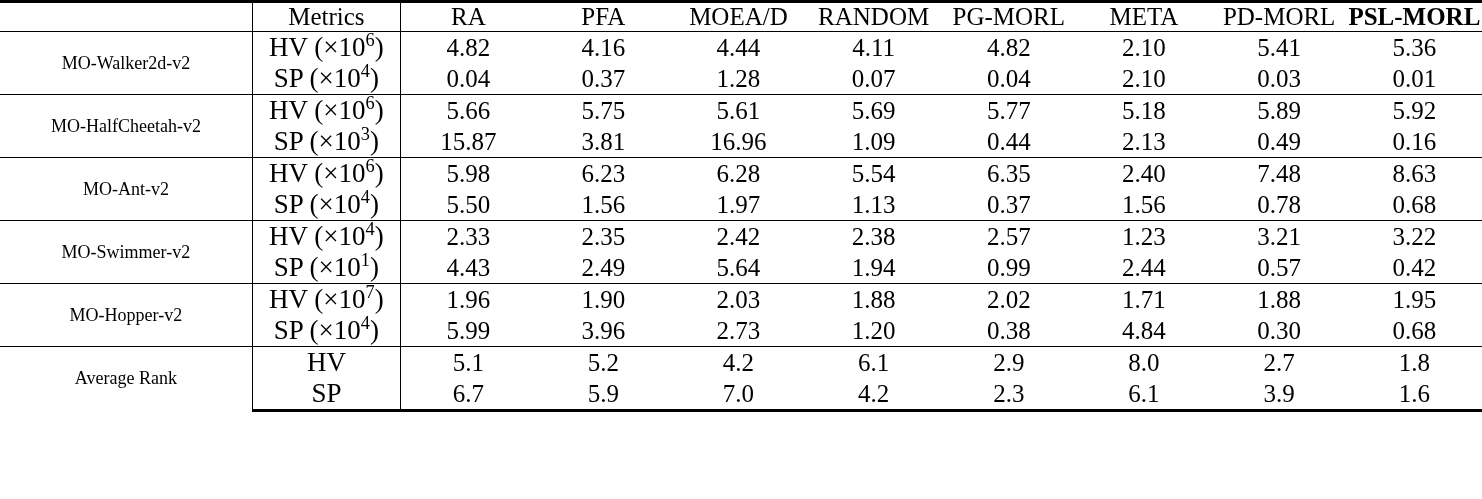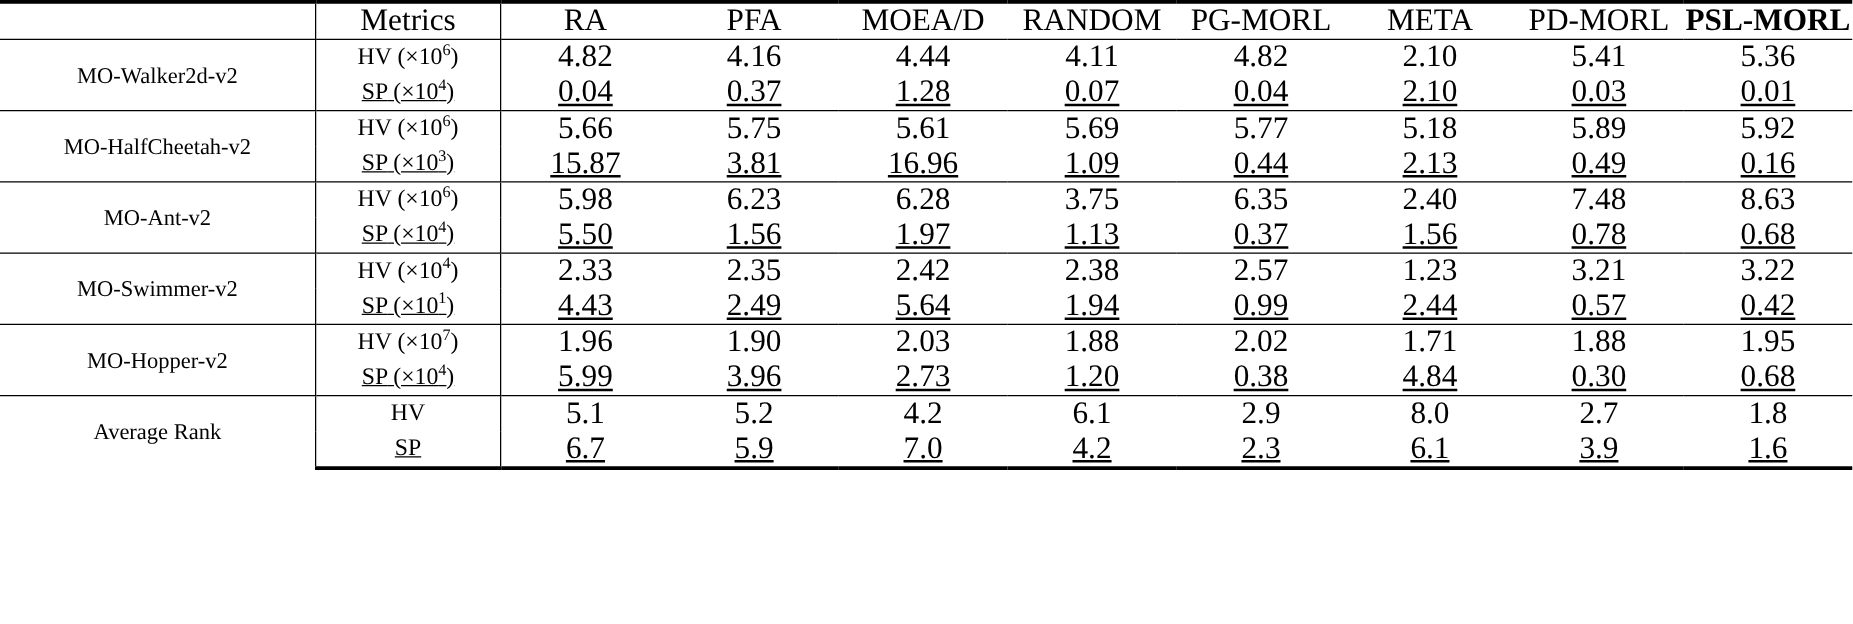--- a/index.html
+++ b/index.html
@@ -41,39 +41,39 @@
   
   .vsep-right { border-right: 1.5px solid #000; }
 
   .env-cell {
     text-align: center;
     font-size: 18px;
     padding: 0 10px;
   }
   .metric-cell {
     text-align: center;
-    font-size: 19px;
+    font-size: 27px;
     padding: 0 14px;
   }
   .val {
     font-size: 25px;
   }
   .bold { font-weight: bold; margin-top: 12px; }
   .hdr {
     font-size: 25px;
     padding: 7px 4px;
   }
   .hdr.bold { font-weight: bold; }
   sup.expo {
     font-size: 0.68em;
     vertical-align: super;
     line-height: 0;
   }
   .group-first td { padding-top: 8px; }
-  .group-last td { padding-bottom: 8px; text-decoration: underline; }
+  .group-last td { padding-bottom: 8px; }
   .colmetrics { width: 148px; }
   .colenv { width: 252px; }
   .colalg { width: 135px; }
 </style>
 </head>
 <body>
 
 <div id="table-wrap">
   <table class="results">
     <colgroup>
@@ -146,21 +146,21 @@
           <td class="val">2.13</td>
           <td class="val">0.49</td>
           <td class="val bold">0.16</td>
         </tr>
         <tr class="midrule group-first">
           <td rowspan="2" class="env-cell vsep-right">MO-Ant-v2</td>
           <td class="metric-cell vsep-right"><span>HV</span><span> (×10<sup class="expo">6</sup>)</span></td>
           <td class="val">5.98</td>
           <td class="val">6.23</td>
           <td class="val">6.28</td>
-          <td class="val">3.75</td>
+          <td class="val">5.54</td>
           <td class="val">6.35</td>
           <td class="val">2.40</td>
           <td class="val">7.48</td>
           <td class="val bold">8.63</td>
         </tr>
         <tr class="group-last">
           <td class="metric-cell vsep-right"><span>SP</span><span> (×10<sup class="expo">4</sup>)</span></td>
           <td class="val">5.50</td>
           <td class="val">1.56</td>
           <td class="val">1.97</td>

